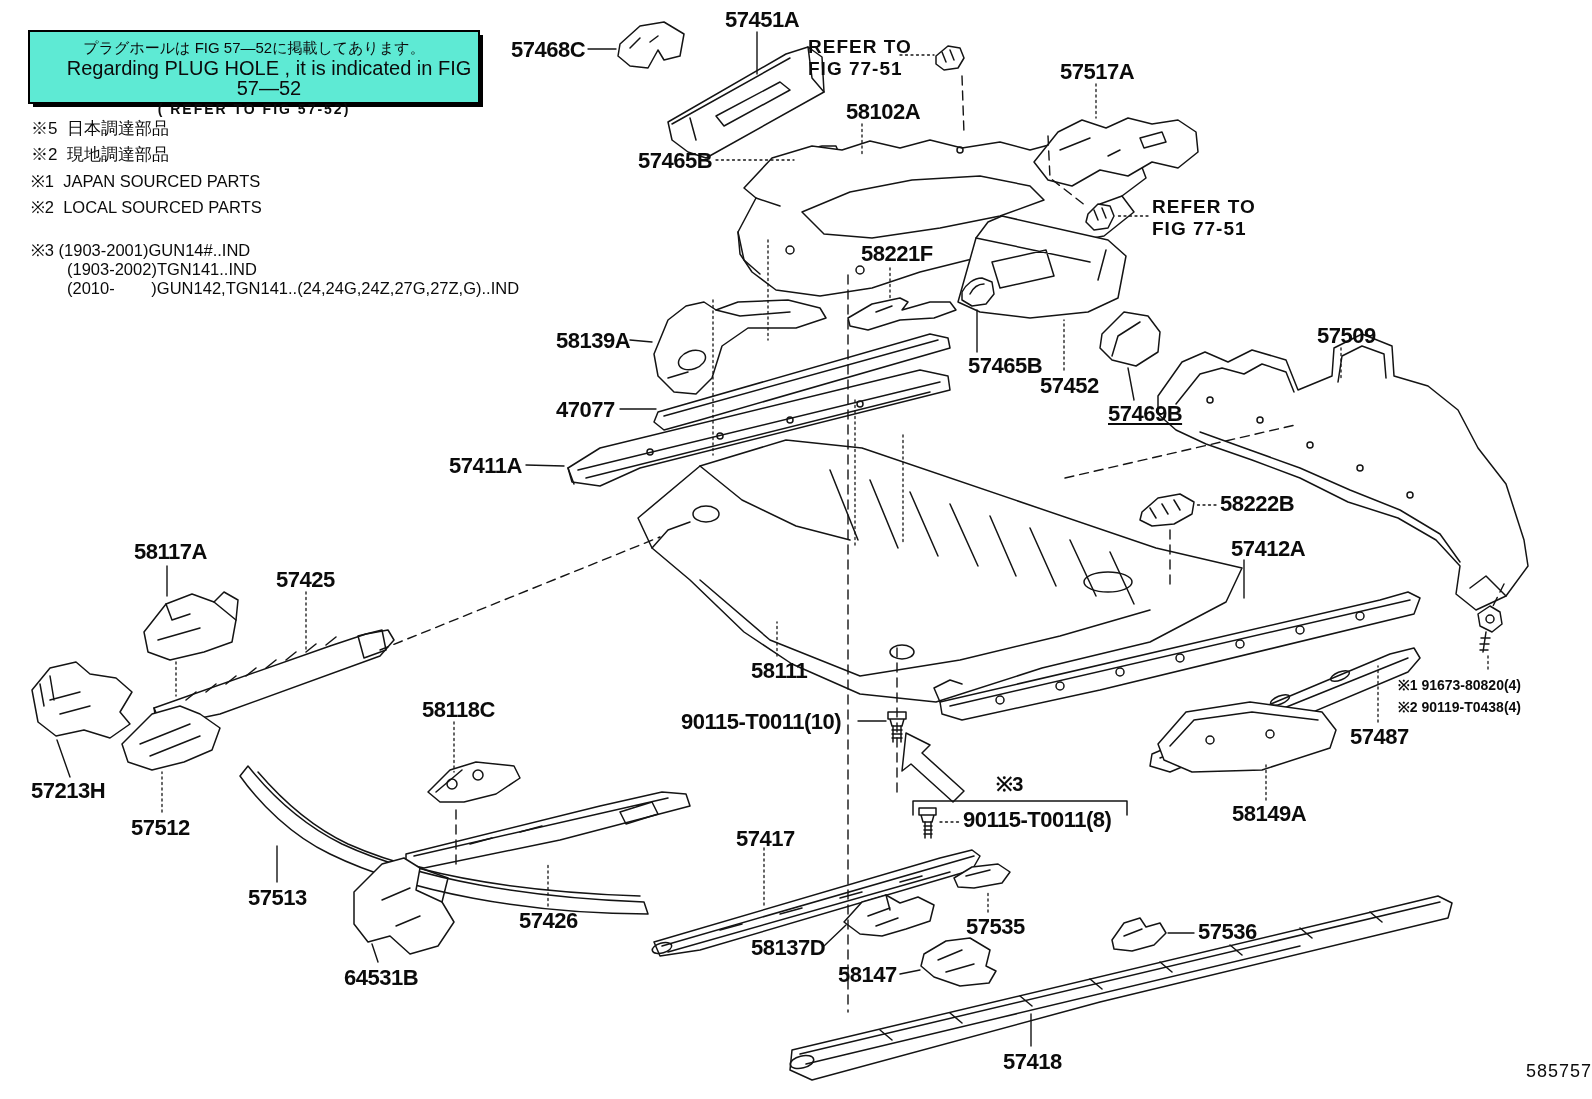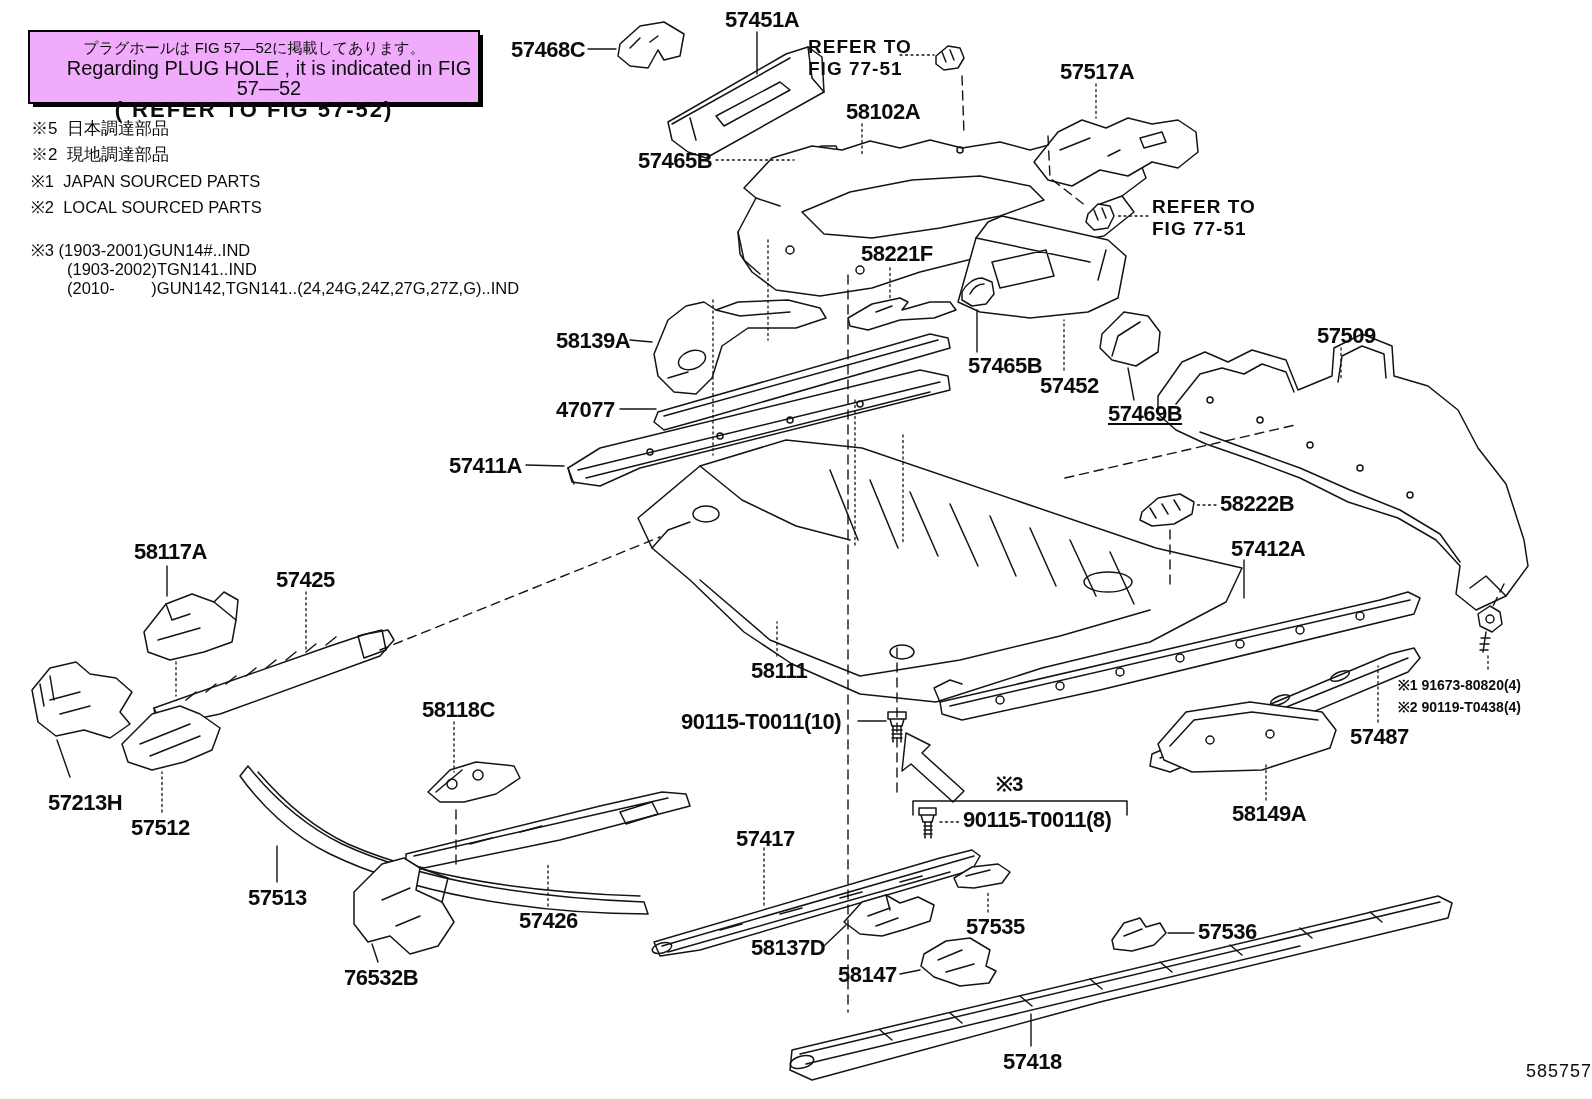--- a/index.html
+++ b/index.html
@@ -11,25 +11,25 @@
   #lineart .body{fill:#ffffff;}
   #lineart .dot{stroke-dasharray:2 3.5;stroke-width:1.3;}
   #lineart .dsh{stroke-dasharray:9 6;stroke-width:1.4;}
   #lineart .ldr{stroke-width:1.4;}
   .plabel{position:absolute;font-weight:bold;font-size:22px;line-height:24px;
           letter-spacing:-0.5px;white-space:pre-line;}
   .plabel.refer{font-size:19px;line-height:22px;letter-spacing:1px;}
   .plabel.sym{font-size:20px;}
   .plabel.boltnote{font-size:14px;letter-spacing:0;}
   #note-box{position:absolute;left:28px;top:30px;width:452px;height:74px;
-            border:2px solid #000;box-shadow:4px 4px 0 -1px #000;background:#f0abfc;
+            border:2px solid #000;box-shadow:4px 4px 0 -1px #000;background:#5eead4;
             text-align:center;padding-top:5px;box-sizing:border-box;}
   #note-box .l1{font-size:15px;line-height:21px;}
   #note-box .l2{font-size:20px;line-height:20px;padding-left:30px;}
-  #note-box .l3{font-size:22px;font-weight:bold;letter-spacing:2px;line-height:23px;}
+  #note-box .l3{font-size:14px;font-weight:bold;letter-spacing:2px;line-height:23px;}
   #legend{position:absolute;left:31px;top:116px;}
   .legend-line{font-size:16.5px;line-height:26px;white-space:pre;}
   .legend-line:nth-child(1),.legend-line:nth-child(2){font-size:17px;}
   .legend-line:nth-child(5){margin-top:20px;line-height:20px;}
   .legend-line:nth-child(6),.legend-line:nth-child(7){line-height:19px;}
   .legend-line.indent{padding-left:36px;}
   #diagram-code{position:absolute;left:1496px;top:1061px;font-size:18px;letter-spacing:1px;margin-left:30px;}
 </style>
 </head>
 <body>
@@ -333,24 +333,24 @@
       <div class="plabel" style="left: 1108px; top: 402px; text-decoration: underline;">57469B</div>
       <div class="plabel" style="left: 1317px; top: 324px;">57509</div>
       <div class="plabel" style="left: 1220px; top: 492px;">58222B</div>
       <div class="plabel" style="left: 1211px; top: 537px; margin-left: 20px;">57412A</div>
       <div class="plabel" style="left: 751px; top: 659px;">58111</div>
       <div class="plabel" style="left: 681px; top: 710px;">90115-T0011(10)</div>
       <div class="plabel sym" style="left: 996px; top: 772px;">※3</div>
       <div class="plabel" style="left: 963px; top: 808px;">90115-T0011(8)</div>
       <div class="plabel" style="left: 134px; top: 540px;">58117A</div>
       <div class="plabel" style="left: 276px; top: 568px;">57425</div>
-      <div class="plabel" style="left: 48px; top: 779px; margin-top: 12px;">57213H</div>
+      <div class="plabel" style="left: 31px; top: 779px;">57213H</div>
       <div class="plabel" style="left: 131px; top: 816px;">57512</div>
       <div class="plabel" style="left: 248px; top: 886px;">57513</div>
-      <div class="plabel" style="left: 344px; top: 966px;">76532B</div>
+      <div class="plabel" style="left: 344px; top: 966px;">64531B</div>
       <div class="plabel" style="left: 422px; top: 698px;">58118C</div>
       <div class="plabel" style="left: 519px; top: 909px;">57426</div>
       <div class="plabel" style="left: 736px; top: 827px;">57417</div>
       <div class="plabel" style="left: 751px; top: 936px;">58137D</div>
       <div class="plabel" style="left: 838px; top: 963px;">58147</div>
       <div class="plabel" style="left: 966px; top: 915px;">57535</div>
       <div class="plabel" style="left: 1198px; top: 920px;">57536</div>
       <div class="plabel" style="left: 1003px; top: 1050px;">57418</div>
       <div class="plabel" style="left: 1350px; top: 725px;">57487</div>
       <div class="plabel" style="left: 1232px; top: 802px;">58149A</div>

